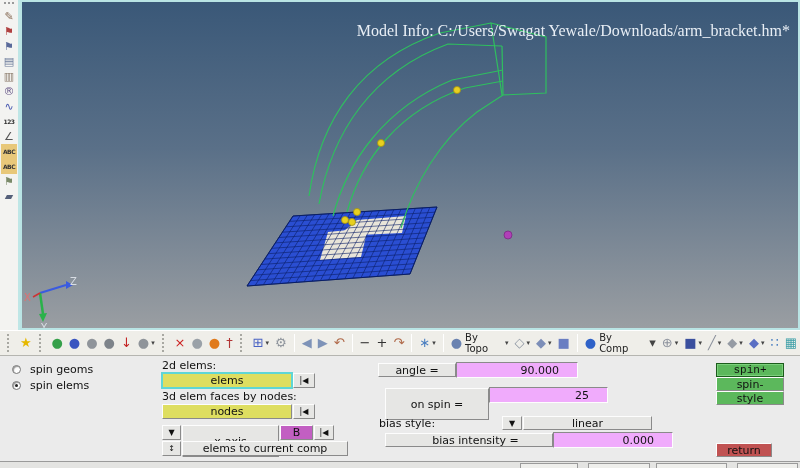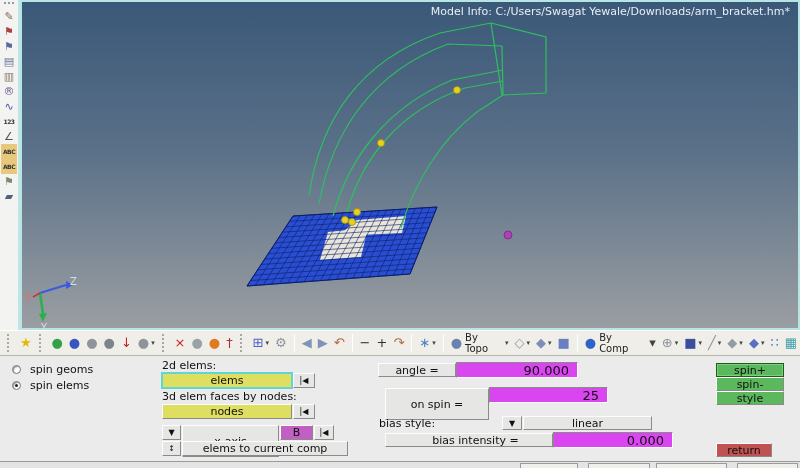--- a/index.html
+++ b/index.html
@@ -10,21 +10,21 @@
   
   .sidebar{position:absolute;left:0;top:0;width:20px;height:330px;background:#f3f3f1;
     border-right:2px solid #bfe6e6;display:flex;flex-direction:column;align-items:center;padding-top:2px;}
   .sb-grip{width:10px;height:4px;border-top:2px dotted #9a9a9a;margin-bottom:3px;}
   .sb-icon{width:16px;height:15px;line-height:15px;text-align:center;font-size:11px;cursor:pointer;overflow:hidden;}
   .sb-icon.small{font-size:6px;font-weight:bold;letter-spacing:-.5px;}
 
   
   .viewport{position:absolute;left:20px;top:0;width:780px;height:330px;
     border:2px solid #b9e4e4;background:linear-gradient(#3a5878,#5a7088 45%,#9a9ea2);}
-  .model-info{position:absolute;top:3px;right:8px;color:#e8eef5;font-size:11px;}
+  .model-info{position:absolute;top:20px;right:8px;color:#e8eef5;font-size:16px;font-family:Liberation Serif, serif;}
   .scene{position:absolute;left:0;top:0;width:776px;height:326px;}
 
   
   .toolbar{position:absolute;left:0;top:330px;width:800px;height:26px;background:#efeee9;
     border-top:1px solid #fff;border-bottom:1px solid #b5b5b0;display:flex;align-items:center;padding-left:3px;}
   .tb-item{display:flex;align-items:center;height:20px;padding:0 3px;cursor:pointer;}
   .tb-glyph{font-size:13px;line-height:20px;}
   .tb-label{font-size:10px;color:#222;margin-left:3px;}
   .tb-caret{font-size:7px;color:#444;margin-left:2px;}
   .tb-grip{width:6px;height:18px;border-left:2px dotted #a8a8a2;margin:0 4px;}
@@ -41,23 +41,23 @@
   .btn{display:flex;align-items:center;justify-content:center;background:#e6e6e4;
     border-top:1px solid #fdfdfd;border-left:1px solid #fdfdfd;border-right:1px solid #8a8a8a;border-bottom:1px solid #8a8a8a;
     font-size:11px;cursor:pointer;white-space:nowrap;}
   .btn.yellow{background:#dede60;}
   .btn.yellow.active{outline:2px solid #5fd6d6;outline-offset:-1px;}
   .btn.magenta{background:#c25fc2;}
   .btn.green{background:#5cb85c;}
   .btn.green.default{border:1px solid #1c5c1c;box-shadow:inset 0 0 0 1px #7cd07c;}
   .btn.red{background:#c05252;}
   .btn.tiny{font-size:8px;}
-  .input{background:#d946ef;border-top:1px solid #8a8a8a;border-left:1px solid #8a8a8a;
+  .input{background:#f0abfc;border-top:1px solid #8a8a8a;border-left:1px solid #8a8a8a;
     border-right:1px solid #fdfdfd;border-bottom:1px solid #fdfdfd;
-    display:flex;align-items:center;justify-content:flex-end;padding-right:8px;font-size:13px;cursor:text;}
+    display:flex;align-items:center;justify-content:flex-end;padding-right:18px;font-size:11px;cursor:text;}
 
   
   .footer{position:absolute;left:0;top:462px;width:800px;height:6px;background:#e4e4e2;}
   .f-box{position:absolute;top:1px;height:10px;background:#efefec;border:1px solid #9a9a9a;}
 </style>
 </head>
 <body>
 
 <div class="screen">
 
@@ -276,21 +276,21 @@
     <div class="p-abs btn" style="left:385px;top:32px;width:104px;height:32px;">on spin =</div>
     <div class="p-abs input" style="left:489px;top:31px;width:119px;height:16px;">25</div>
 
     <div class="p-abs plabel" style="left:379px;top:61px;">bias style:</div>
     <div class="p-abs btn tiny" style="left:502px;top:60px;width:20px;height:14px;">▼</div>
     <div class="p-abs btn" style="left:523px;top:60px;width:129px;height:14px;">linear</div>
 
     <div class="p-abs btn" style="left:385px;top:77px;width:168px;height:14px;padding-left:13px;">bias intensity =</div>
     <div class="p-abs input" style="left:553px;top:76px;width:120px;height:16px;">0.000</div>
 
-    <div class="p-abs btn green default" style="left:716px;top:7px;width:68px;height:14px;">spin+</div>
+    <div class="p-abs btn green default" style="left:716px;top:7px;width:68px;height:14px;font-family:Liberation Mono, monospace;">spin+</div>
     <div class="p-abs btn green" style="left:716px;top:21px;width:68px;height:14px;">spin-</div>
     <div class="p-abs btn green" style="left:716px;top:35px;width:68px;height:14px;">style</div>
     <div class="p-abs btn red" style="left:716px;top:87px;width:56px;height:14px;">return</div>
   </div>
 
   <div class="footer">
     <div class="f-box" style="left:520px;width:58px;"></div>
     <div class="f-box" style="left:588px;width:62px;"></div>
     <div class="f-box" style="left:656px;width:71px;"></div>
     <div class="f-box" style="left:737px;width:61px;"></div>

